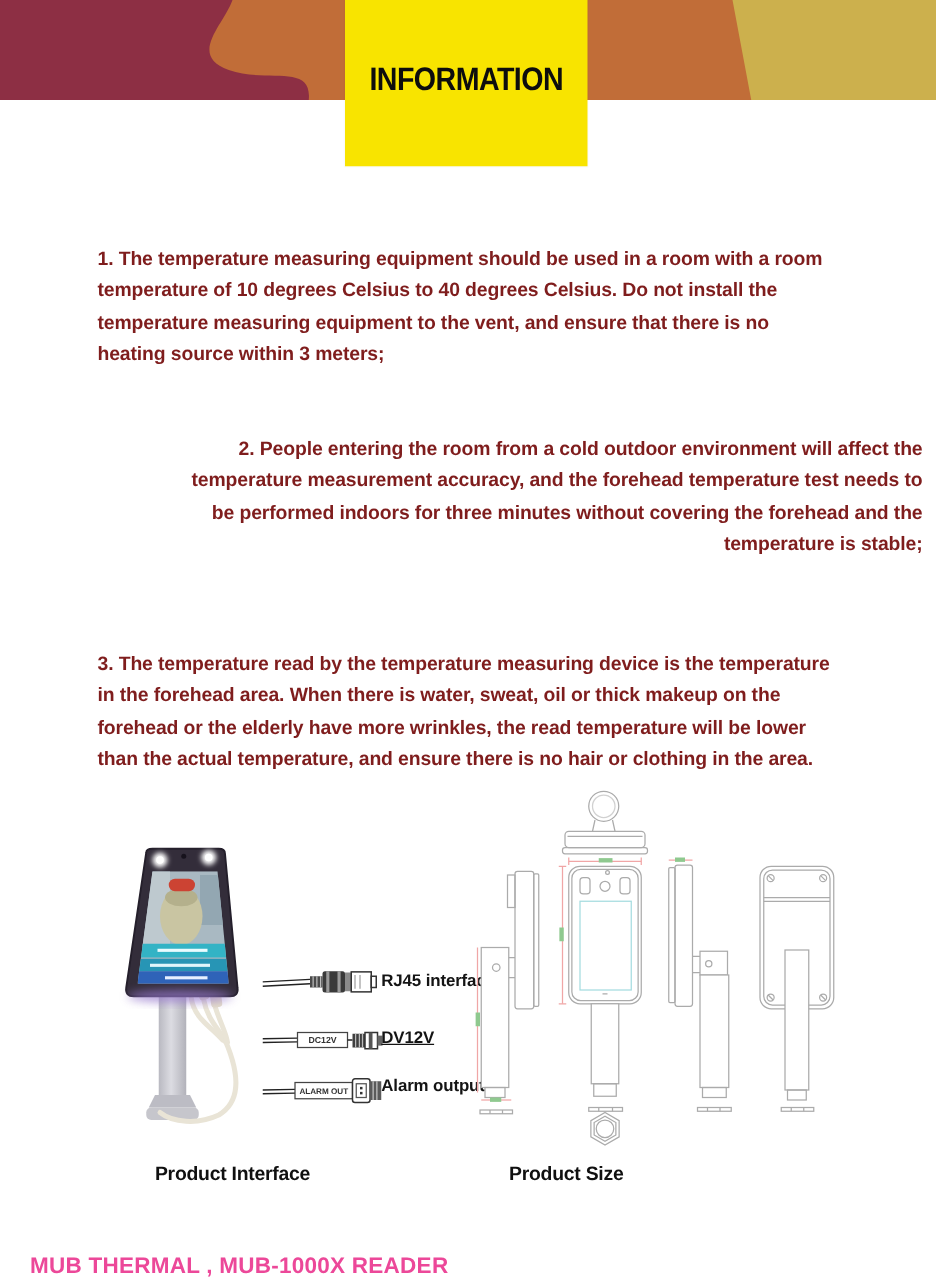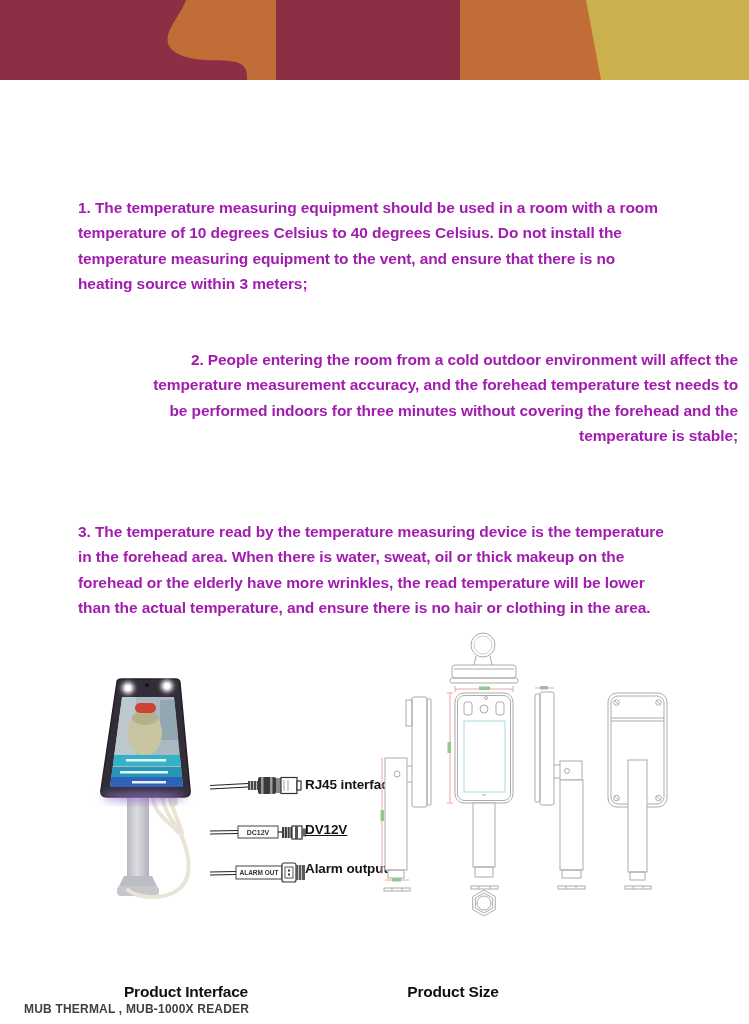--- a/index.html
+++ b/index.html
@@ -15,64 +15,67 @@
     background:#F8E400; display:flex; justify-content:center; align-items:flex-start;
     padding-top:48px; box-shadow:0 0 0 1px rgba(0,0,0,0.02);
   }
   .title-box h1 {
     font-size:26px; font-weight:800; color:#0d0d0d; letter-spacing:-0.5px;
     transform:scaleX(.88); transform-origin:center; white-space:nowrap;
   }
   
   .para {
     position:absolute; left:78px; width:660px;
-    font-size:15.5px; font-weight:700; line-height:25.3px; color:#a21caf;
+    font-size:15.5px; font-weight:700; line-height:25.3px; color:#7f1d1d;
     white-space:pre-line; letter-spacing:-0.1px;
   }
   .para-1 { top:195px; }
   .para-2 { top:347px;text-align:right; }
   .para-3 { top:493px;margin-top:26px; }
   
   .photo-svg { position:absolute; left:40px; top:640px; }
   .io-svg { position:absolute; }
   .io-rj45  { left:210px; top:770px; }
   .io-dc    { left:210px; top:818px; }
   .io-alarm { left:210px; top:856px; }
   .io-label {
     position:absolute; left:305px; font-size:13.5px; font-weight:700; color:#141414;
     letter-spacing:-0.1px; white-space:nowrap;
   }
   .io-label-1 { top:777px; }
   .io-label-2 { top:822px;text-decoration:underline; }
   .io-label-3 { top:861px; }
   .drawings-svg { position:absolute; left:380px; top:618px; }
   .caption {
-    position:absolute; top:983px; font-size:15.5px; font-weight:800; color:#101010;
+    position:absolute; top:931px; font-size:15.5px; font-weight:800; color:#101010;
     letter-spacing:-0.2px; transform:translateX(-50%); white-space:nowrap;
   }
   .caption-interface { left:186px; }
   .caption-size { left:453px; }
   
   .footer-text {
     position:absolute; left:24px; top:1002px;
-    font-size:12px; font-weight:700; color:#404040; letter-spacing:0.2px; white-space:nowrap;
+    font-size:18px; font-weight:700; color:#ec4899; letter-spacing:0.2px; white-space:nowrap;
   }
 </style>
 </head>
 <body>
 
 <div class="page">
 
   <svg class="header-band" viewBox="0 0 749 80" width="749" height="80" preserveAspectRatio="none">
     <rect x="0" y="0" width="480" height="80" fill="#8D2F44"></rect>
     <rect x="460" y="0" width="150" height="80" fill="#C16D38"></rect>
     <polygon points="586,0 749,0 749,80 601,80" fill="#CCB04D"></polygon>
     <path d="M276,0 L186,0 C179,20 150,44 183,56 C214,67 250,50 247,80 L276,80 Z" fill="#C16D38"></path>
   </svg>
 
+  <div class="title-box">
+    <h1>INFORMATION</h1>
+  </div>
 
   <p class="para para-1">1. The temperature measuring equipment should be used in a room with a room
 temperature of 10 degrees Celsius to 40 degrees Celsius. Do not install the
 temperature measuring equipment to the vent, and ensure that there is no
 heating source within 3 meters;</p>
   <p class="para para-2">2. People entering the room from a cold outdoor environment will affect the
 temperature measurement accuracy, and the forehead temperature test needs to
 be performed indoors for three minutes without covering the forehead and the
 temperature is stable;</p>
   <p class="para para-3">3. The temperature read by the temperature measuring device is the temperature

